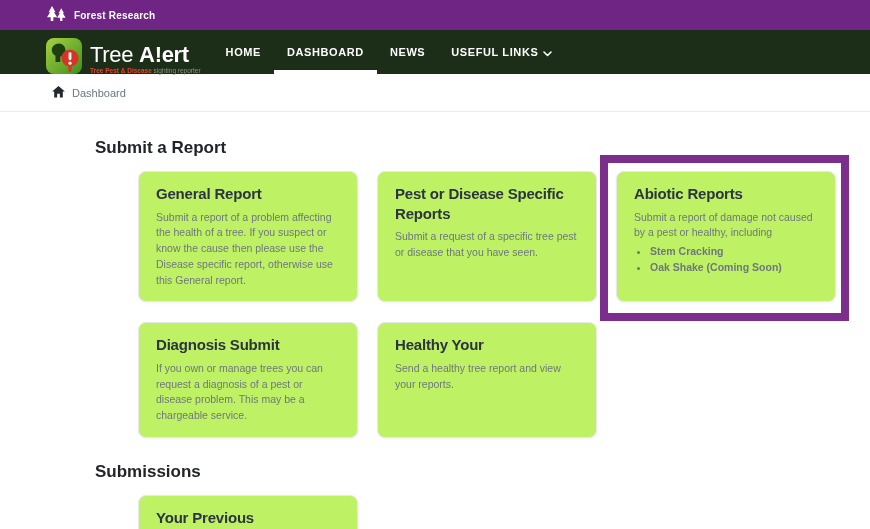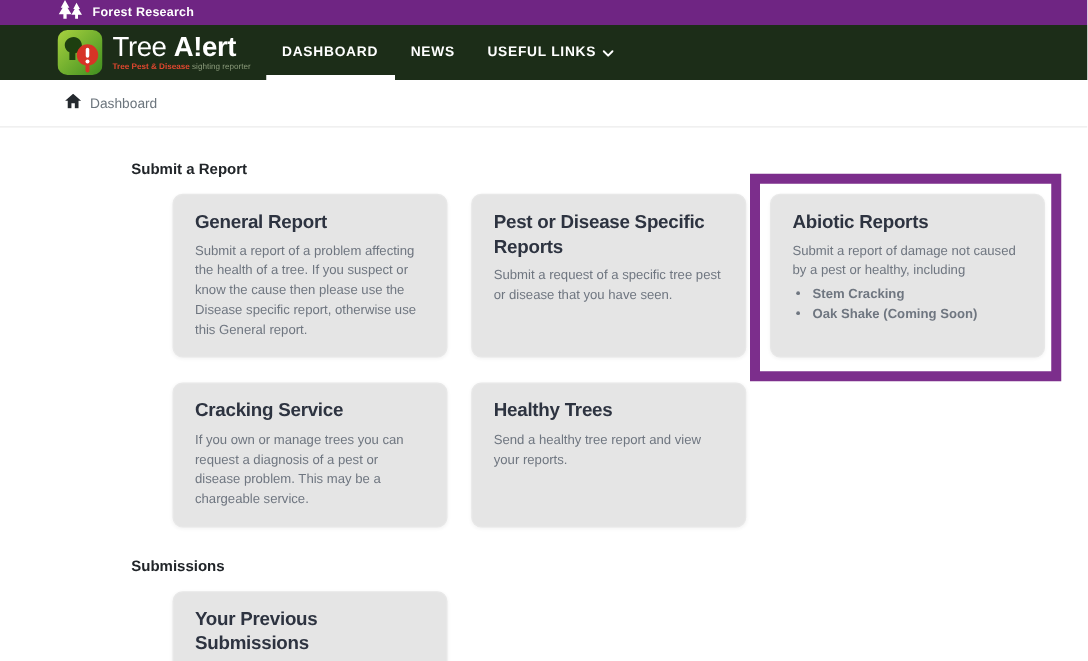--- a/index.html
+++ b/index.html
@@ -14,32 +14,32 @@
   *{box-sizing:border-box;}
   html,body{margin:0;padding:0;}
   body{
     width:870px;height:529px;overflow:hidden;background:#fff;
     font-family:"Liberation Sans", sans-serif;
     -webkit-font-smoothing:antialiased;
   }
 
   
   .topbar{
-    height:20px;background:var(--brand-purple);
+    height:30px;background:var(--brand-purple);
     display:flex;align-items:center;padding-left:46px;
   }
   .fr-logo{display:flex;align-items:center;gap:6px;cursor:pointer;}
   .fr-logo .fr-text{color:#fff;font-size:10px;font-weight:bold;letter-spacing:.2px;}
 
   
   .navbar{
     height:44px;background:var(--nav-green);
     display:flex;align-items:stretch;padding-left:46px;
   }
-  .ta-logo{display:flex;align-items:center;gap:8px;cursor:pointer;}
+  .ta-logo{display:flex;align-items:flex-end;gap:8px;cursor:pointer;}
   .ta-icon{width:36px;height:36px;flex:0 0 36px;}
   .ta-text{display:flex;flex-direction:column;line-height:1;}
   .ta-title{color:#fff;font-size:22px;letter-spacing:-.3px;white-space:nowrap;}
   .ta-title .t-light{font-weight:400;}
   .ta-title .t-bold{font-weight:800;}
   .ta-sub{font-size:6.5px;margin-top:2px;white-space:nowrap;}
   .ta-sub .s-accent{color:#E0472F;font-weight:bold;}
   .ta-sub .s-rest{color:#8A9A7A;}
 
   .nav-menu{display:flex;align-items:stretch;margin-left:12px;}
@@ -55,28 +55,28 @@
   .breadcrumb-bar{
     height:38px;background:#fff;border-bottom:1px solid #ECECEC;
     display:flex;align-items:center;padding-left:52px;gap:7px;
   }
   .crumb-label{color:#6c757d;font-size:11px;}
   .crumb-link{display:flex;align-items:center;gap:7px;cursor:pointer;}
 
   
   .main{padding:26px 0 0 90px;}
   .section-heading{
-    margin:0 0 13px 15px;font-size:12px;font-weight:800;color:var(--heading-ink);
+    margin:0 0 13px 5px;font-size:17px;font-weight:800;color:var(--heading-ink);
   }
   .cards-grid{
     display:grid;grid-template-columns:repeat(3,220px);
     column-gap:19px;row-gap:20px;margin-left:48px;
   }
   .card{
-    background:#e5e5e5;border:1px solid var(--card-border);border-radius:8px;
+    background:#bef264;border:1px solid var(--card-border);border-radius:8px;
     padding:12px 17px 13px 17px;box-shadow:0 1px 3px rgba(0,0,0,.05);
     cursor:pointer;height:100%;
   }
   .card h3{
     margin:0 0 6px 0;font-size:15px;font-weight:800;color:var(--title-ink);
     line-height:1.3;letter-spacing:-.2px;
   }
   .card p{
     margin:0;font-size:10.5px;color:var(--body-gray);line-height:1.5;
   }
@@ -133,20 +133,23 @@
         <span class="t-bold">A!ert</span>
       </span>
       <span class="ta-sub">
         <span class="s-accent">Tree Pest &amp; Disease</span>
         <span class="s-rest">sighting reporter</span>
       </span>
     </span>
   </div>
 
   <div class="nav-menu">
+    <div class="nav-item">
+      <span>HOME</span>
+    </div>
     <div class="nav-item active">
       <span>DASHBOARD</span>
     </div>
     <div class="nav-item">
       <span>NEWS</span>
     </div>
     <div class="nav-item">
       <span>USEFUL LINKS</span>
       <span class="chev">
         <svg width="9" height="6" viewBox="0 0 9 6">
@@ -190,26 +193,26 @@
           <h3>Abiotic Reports</h3>
           <p>Submit a report of damage not caused by a pest or healthy, including</p>
           <ul>
             <li>Stem Cracking</li>
             <li>Oak Shake (Coming Soon)</li>
           </ul>
         </div>
       </div>
 
       <div class="card">
-        <h3>Cracking Service</h3>
+        <h3>Diagnosis Submit</h3>
         <p>If you own or manage trees you can request a diagnosis of a pest or disease problem. This may be a chargeable service.</p>
       </div>
 
       <div class="card">
-        <h3>Healthy Trees</h3>
+        <h3>Healthy Your</h3>
         <p>Send a healthy tree report and view your reports.</p>
       </div>
 
     </div>
   </section>
 
   <section class="section">
     <h2 class="section-heading">Submissions</h2>
     <div class="cards-grid">
       <div class="card">

